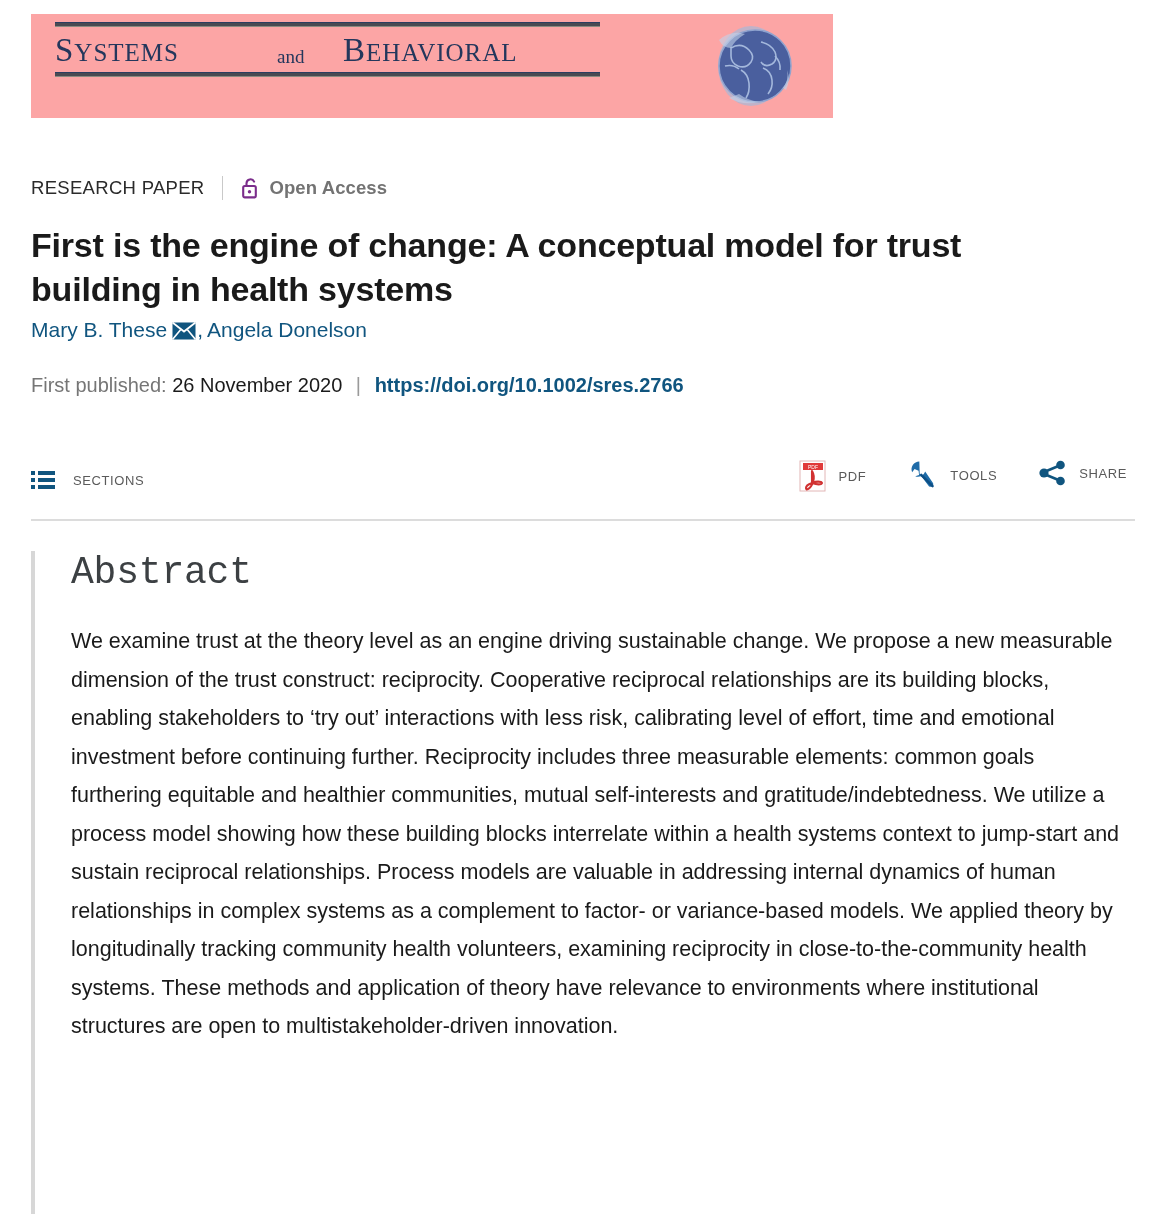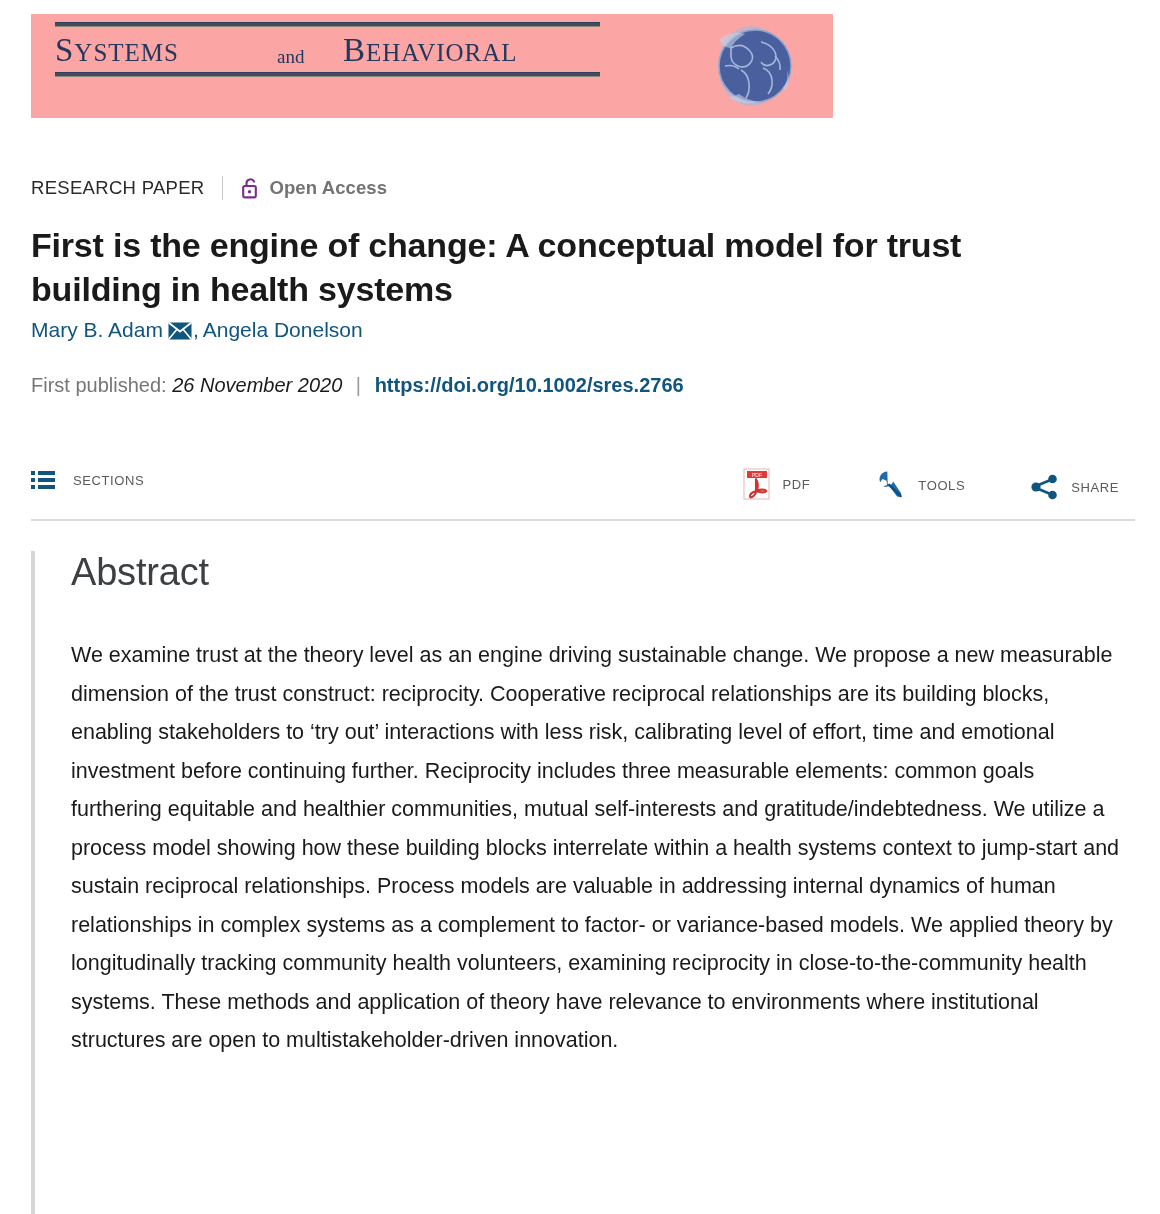--- a/index.html
+++ b/index.html
@@ -145,46 +145,45 @@
 
   
   .published {
     position: absolute;
     top: 374px;
     left: 0;
     font-size: 20px;
     white-space: nowrap;
   }
   .pub-label { color: #767676; }
-  .pub-date  { color: #1a1a1a; font-style: italic; }
+  .pub-date  { color: #1a1a1a; }
   .pub-bar   { color: #9a9a9a; padding: 0 8px; }
   .pub-doi   { color: #10557f; font-weight: bold; }
 
   
   .toolbar {
     position: absolute;
     top: 460px;
     left: 0;
     width: 1104px;
     height: 44px;
   }
   .tb-left {
     position: absolute;
     left: 0; top: 0;
     display: flex;
     align-items: center;
     height: 40px;
   }
   .tb-right {
     position: absolute;
-    right: 16px; top: 0;
-    display: flex;
-    align-items: flex-end;
+    right: 8px; top: 0;
+    display: flex;
+    align-items: flex-start;
     height: 40px;
-    gap: 24px;
   }
   .tb-item {
     display: flex;
     align-items: center;
     margin-left: 42px;
   }
   .tb-item:first-child { margin-left: 0; }
   .tb-label {
     font-size: 13px;
     color: #5a5a5a;
@@ -209,22 +208,23 @@
     width: 1104px;
     padding-left: 36px;
     border-left: 4px solid #d7d7d7;
     box-sizing: border-box;
     height: 663px;
   }
   .abstract-heading {
     font-size: 38px;
     font-weight: 400;
     color: #3c4043;
-    margin: 0 0 42px 0;
+    margin: 0 0 28px 0;
     letter-spacing: -0.2px;
+    font-family: Liberation Mono, monospace;
   }
   .abstract-body {
     font-size: 21.5px;
     line-height: 38.5px;
     color: #1a1a1a;
     width: 1058px;
     margin: 0;
   }
 
   .pdf-icon-box { display:block; }
@@ -274,21 +274,21 @@
       <path d="M5.5 9 V6.2 a4 4 0 0 1 7.6 -1.6" fill="none" stroke="#7b2d8b" stroke-width="2.1" stroke-linecap="round"></path>
       <rect x="2.2" y="9" width="12.6" height="11.4" rx="1.6" fill="none" stroke="#7b2d8b" stroke-width="2.1"></rect>
       <circle cx="8.5" cy="14.7" r="1.7" fill="#7b2d8b"></circle>
     </svg>
     <span class="kicker-oa">Open Access</span>
   </div>
 
   <h1 class="title">First is the engine of change: A conceptual model for trust building in health systems</h1>
 
   <div class="authors">
-    <span class="author-link">Mary B. Adam</span>
+    <span class="author-link">Mary B. These</span>
     <svg class="mail-icon" width="24" height="18" viewBox="0 0 24 18">
       <rect x="0.5" y="0.5" width="23" height="17" fill="#10557f"></rect>
       <path d="M0.5 0.5 L12 9.5 L23.5 0.5" fill="none" stroke="#ffffff" stroke-width="1.8"></path>
       <path d="M0.5 17.5 L8.6 7.8 M23.5 17.5 L15.4 7.8" fill="none" stroke="#ffffff" stroke-width="1.6"></path>
     </svg>
     <span class="authors-sep">,</span>
     <span class="author-link2">Angela Donelson</span>
   </div>
 
   <div class="published">

